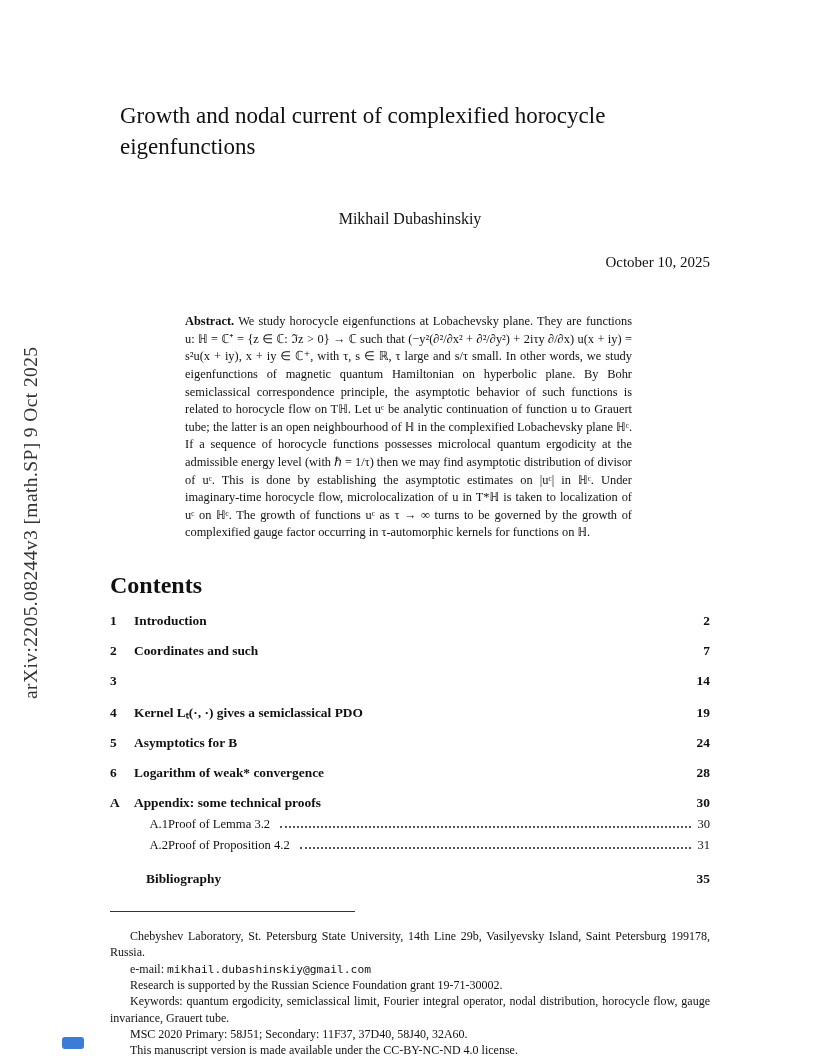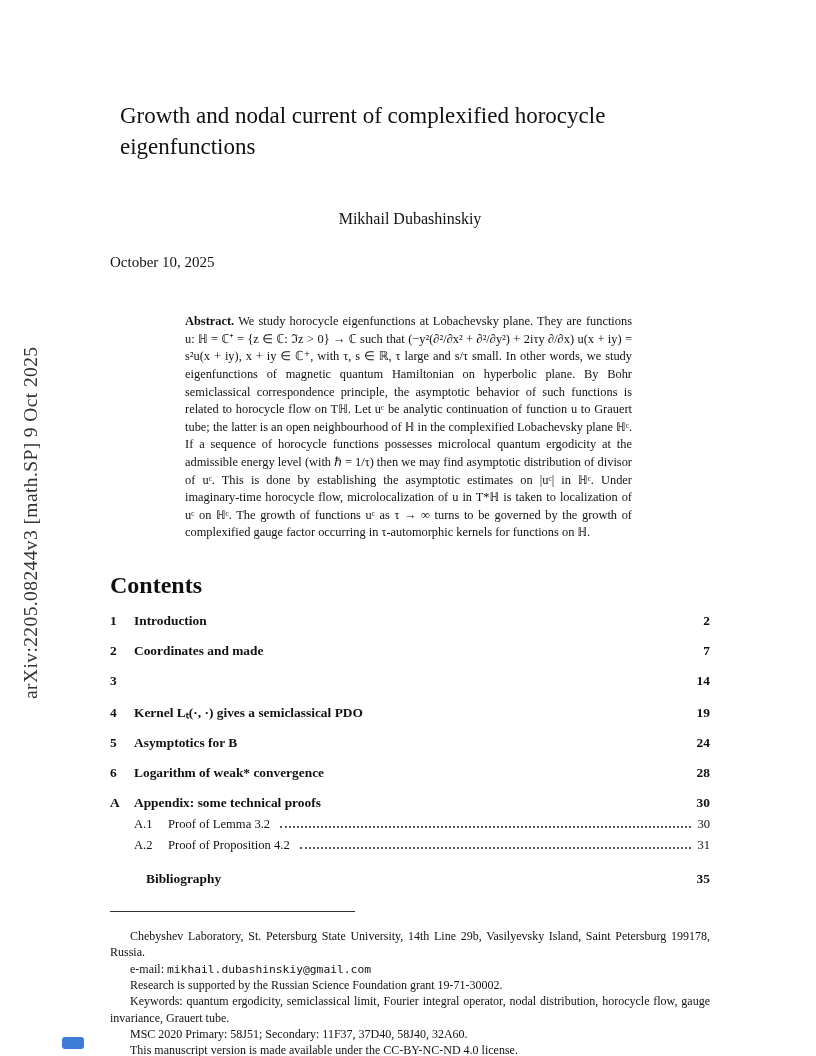--- a/index.html
+++ b/index.html
@@ -14,36 +14,36 @@
     writing-mode:vertical-rl; transform:rotate(180deg);
     font-size:19.5px; letter-spacing:0.4px; color:#333;
     text-align:center; white-space:nowrap;
   }
   .content { position:absolute; left:110px; top:0; width:600px; }
   .title {
     margin:100px auto 0 auto; max-width:580px;
     font-size:23px; font-weight:normal; text-align:left; line-height:1.35;
   }
   .author { margin-top:48px; text-align:center; font-size:16px; }
-  .date { margin-top:26px; text-align:left; font-size:15px; }
+  .date { margin-top:26px; text-align:right; font-size:15px; }
   .abstract {
     margin:42px 0 0 75px; width:447px;
     font-size:12.4px; line-height:1.42; text-align:justify;
   }
   .abstract .abs-label { font-weight:bold; }
   .abstract .it { }
   .contents-heading { margin:30px 0 6px 0; font-size:24px; font-weight:bold; }
   .toc { font-size:13.4px; }
   .toc-row { display:flex; align-items:flex-end; margin-top:14px; font-weight:bold; }
   .toc-row .toc-num { width:24px; flex:none; }
   .toc-row .toc-label { flex:none;text-align:right; }
   .toc-row .spacer { flex:1; }
   .toc-row .toc-page { flex:none; text-align:right; min-width:20px; }
   .toc-subrow { display:flex; align-items:flex-end; margin-top:6px; font-weight:normal; font-size:12.6px; padding-left:24px; }
-  .toc-subrow .toc-num { width:34px; flex:none; }
+  .toc-subrow .toc-num { width:34px; flex:none;text-align:right; }
   .toc-subrow .leader { flex:1; border-bottom:2px dotted #555; margin:0 6px 4px 10px; }
   .toc-bib { margin-top:18px;margin-left:36px; }
   .foot-rule { margin-top:24px; width:245px; border-top:1px solid #333; }
   .footnotes { margin-top:16px; font-size:12px; line-height:1.36; }
   .footnotes p { margin:0; text-indent:20px; text-align:justify; }
   .email-link { font-family:"DejaVu Sans Mono", monospace; font-size:11.3px; }
   .blue-marker {
     position:absolute; left:62px; top:1037px; width:22px; height:12px;
     background:#3d7bd9; border-radius:3px;
   }
@@ -72,21 +72,21 @@
 
       <div class="toc-row">
         <span class="toc-num">1</span>
         <span class="toc-label">Introduction</span>
         <span class="spacer"></span>
         <span class="toc-page">2</span>
       </div>
 
       <div class="toc-row">
         <span class="toc-num">2</span>
-        <span class="toc-label">Coordinates and made</span>
+        <span class="toc-label">Coordinates and such</span>
         <span class="spacer"></span>
         <span class="toc-page">7</span>
       </div>
 
       <div class="toc-row">
         <span class="toc-num">3</span>
         <span class="spacer"></span>
         <span class="toc-page">14</span>
       </div>
 

